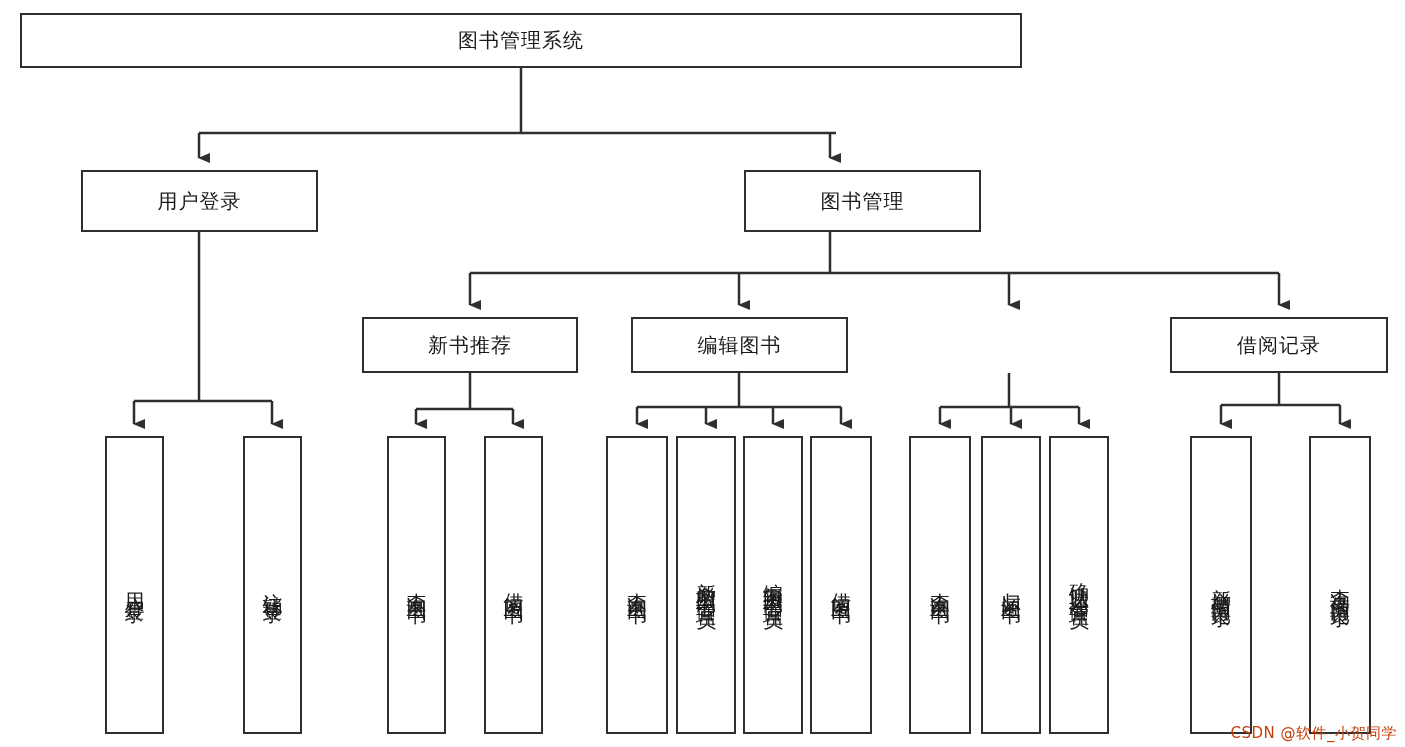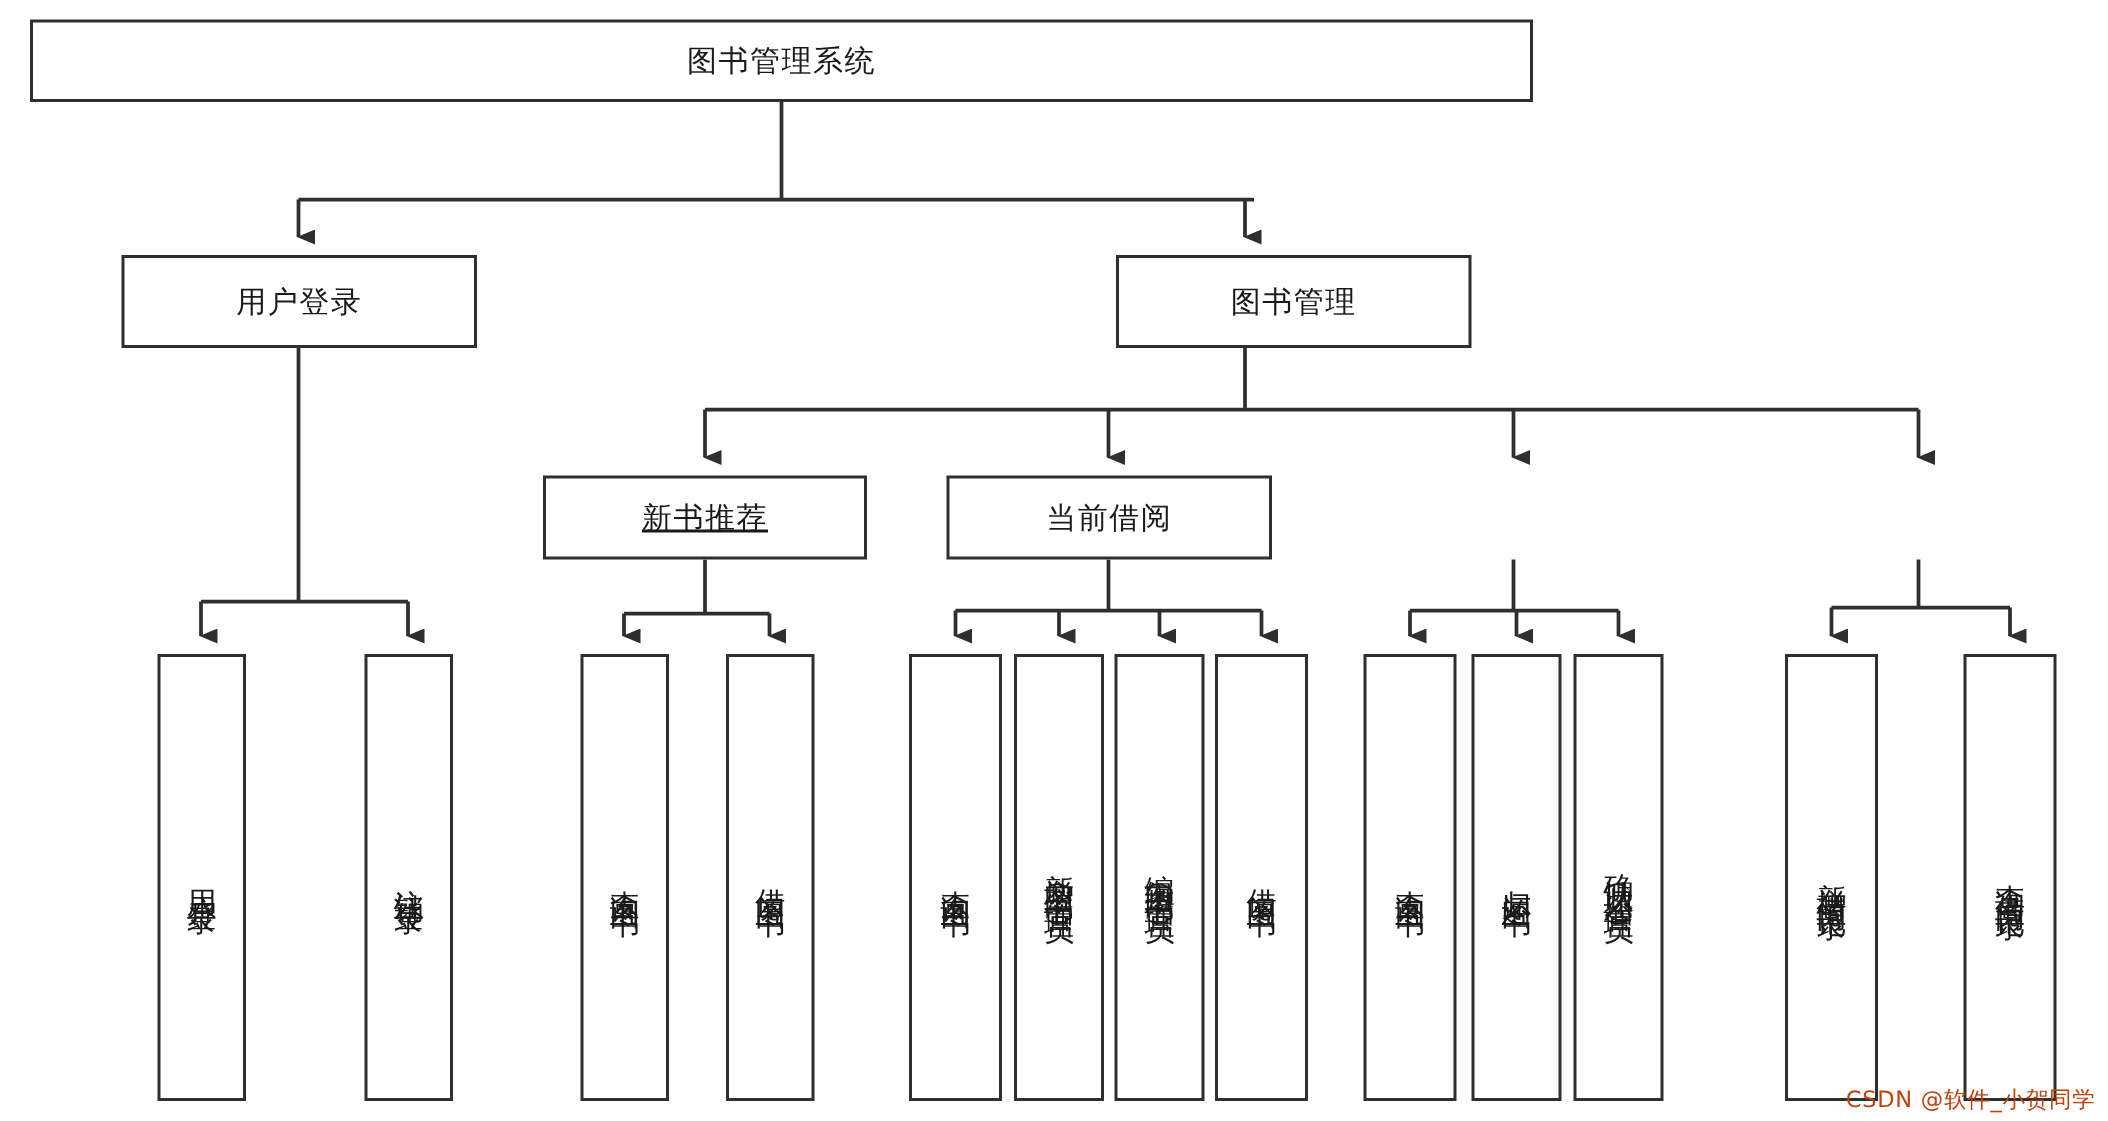--- a/index.html
+++ b/index.html
@@ -67,22 +67,23 @@
       <path d="M1221,405 L1221,424" marker-end="url(#arw)"></path>
       <path d="M1340,405 L1340,424" marker-end="url(#arw)"></path>
     </g>
   </svg>
 
   <div class="node h" style="left:20px;top:13px;width:1002px;height:55px;">图书管理系统</div>
 
   <div class="node h" style="left:81px;top:170px;width:237px;height:62px;">用户登录</div>
   <div class="node h" style="left:744px;top:170px;width:237px;height:62px;">图书管理</div>
 
-  <div class="node h" style="left:362px;top:317px;width:216px;height:56px;text-decoration:underline;">新书推荐</div>
-  <div class="node h" style="left:631px;top:317px;width:217px;height:56px;">当前借阅</div>
+  <div class="node h" style="left:362px;top:317px;width:216px;height:56px;">新书推荐</div>
+  <div class="node h" style="left:631px;top:317px;width:217px;height:56px;">编辑图书</div>
+  <div class="node h" style="left:1170px;top:317px;width:218px;height:56px;">借阅记录</div>
 
   <div class="node v" style="left:105px;top:436px;width:59px;height:298px;">用户登录</div>
   <div class="node v" style="left:243px;top:436px;width:59px;height:298px;">注销登录</div>
   <div class="node v" style="left:387px;top:436px;width:59px;height:298px;">查询图书</div>
   <div class="node v" style="left:484px;top:436px;width:59px;height:298px;">借阅图书</div>
   <div class="node v" style="left:606px;top:436px;width:62px;height:298px;">查询图书</div>
   <div class="node v" style="left:676px;top:436px;width:60px;height:298px;">新增图书（管理员）</div>
   <div class="node v" style="left:743px;top:436px;width:60px;height:298px;">编辑图书（管理员）</div>
   <div class="node v" style="left:810px;top:436px;width:62px;height:298px;">借阅图书</div>
   <div class="node v" style="left:909px;top:436px;width:62px;height:298px;">查询图书</div>

